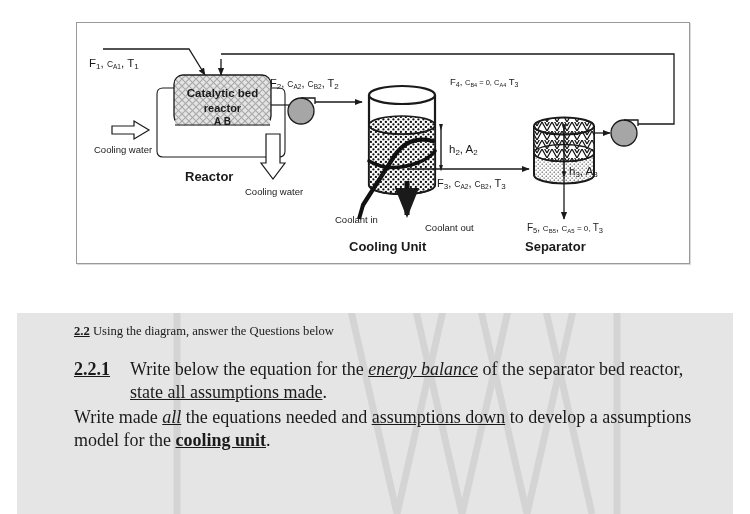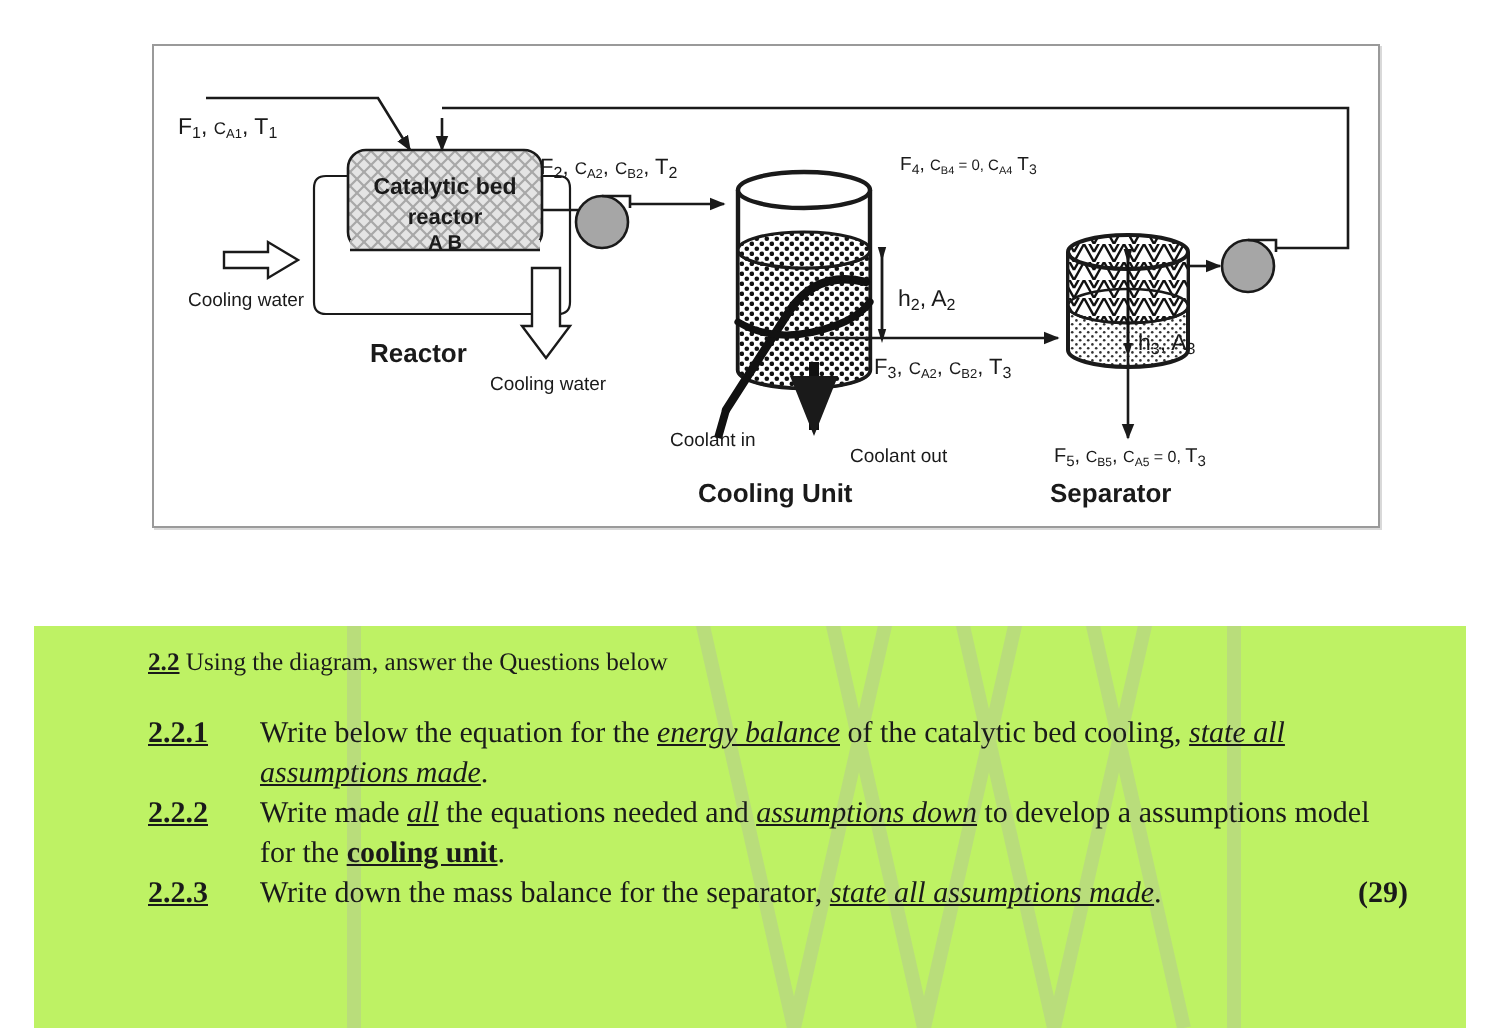--- a/index.html
+++ b/index.html
@@ -32,21 +32,21 @@
     top: 0;
   }
 
   
   #question-band {
     position: absolute;
     left: 17px;
     top: 313px;
     width: 716px;
     height: 201px;
-    background: #bef264;
+    background: #e5e5e5;
   }
   #band-watermark {
     position: absolute;
     left: 0; top: 0;
     width: 100%; height: 100%;
     opacity: 0.30;
     pointer-events: none;
   }
   #question-inner {
     position: absolute;
@@ -57,39 +57,39 @@
   .q-head {
     font-size: 12.6px;
     color: #1a1a1a;
     line-height: 1.35;
     margin: 0 0 18px 0;
   }
   .q-head .num { font-weight: bold; text-decoration: underline; }
 
   .q-row {
     display: flex;
-    font-size: 15px;
+    font-size: 18px;
     color: #1a1a1a;
     line-height: 1.30;
     margin-bottom: 1px;
   }
   .q-row .q-num {
     flex: 0 0 56px;
     font-weight: bold;
     text-decoration: underline;
   }
   .q-row .q-text { flex: 1 1 auto; }
   .q-row .q-marks {
     flex: 0 0 auto;
     font-weight: bold;
     padding-left: 10px;
   }
   .bi { font-weight: normal; font-style: italic; text-decoration: underline; }
   .b  { font-weight: bold; text-decoration: underline; }
-  .i  { font-style: italic; text-decoration: underline; }
+  .i  { text-decoration: underline; }
 
   
   .dlabel {
     font-family: "Liberation Sans", sans-serif;
     fill: #1a1a1a;
   }
 </style>
 </head>
 <body>
 
@@ -260,26 +260,20 @@
 
   <div id="question-inner">
     <p class="q-head">
       <span class="num">2.2</span>
       <span>Using the diagram, answer the Questions below</span>
     </p>
 
     <div id="question-list">
         <div class="q-row">
           <span class="q-num">2.2.1</span>
-          <span class="q-text"><span>Write below the equation for the </span><span class="bi">energy balance</span><span> of the catalytic bed cooling, </span><span class="i">state all assumptions made</span><span>.</span></span>
+          <span class="q-text"><span>Write below the equation for the </span><span class="bi">energy balance</span><span> of the separator bed reactor, </span><span class="i">state all assumptions made</span><span>.</span></span>
         </div>
         <div class="q-row">
-          <span class="q-num">2.2.2</span>
           <span class="q-text"><span>Write made </span><span class="bi">all</span><span> the equations needed and </span><span class="i">assumptions down</span><span> to develop a assumptions model for the </span><span class="b">cooling unit</span><span>.</span></span>
-        </div>
-        <div class="q-row">
-          <span class="q-num">2.2.3</span>
-          <span class="q-text"><span>Write down the mass balance for the separator, </span><span class="i">state all assumptions made</span><span>.</span></span>
-          <span class="q-marks">(29)</span>
         </div>
       </div>
   </div>
 </div>
 
 </body></html>

